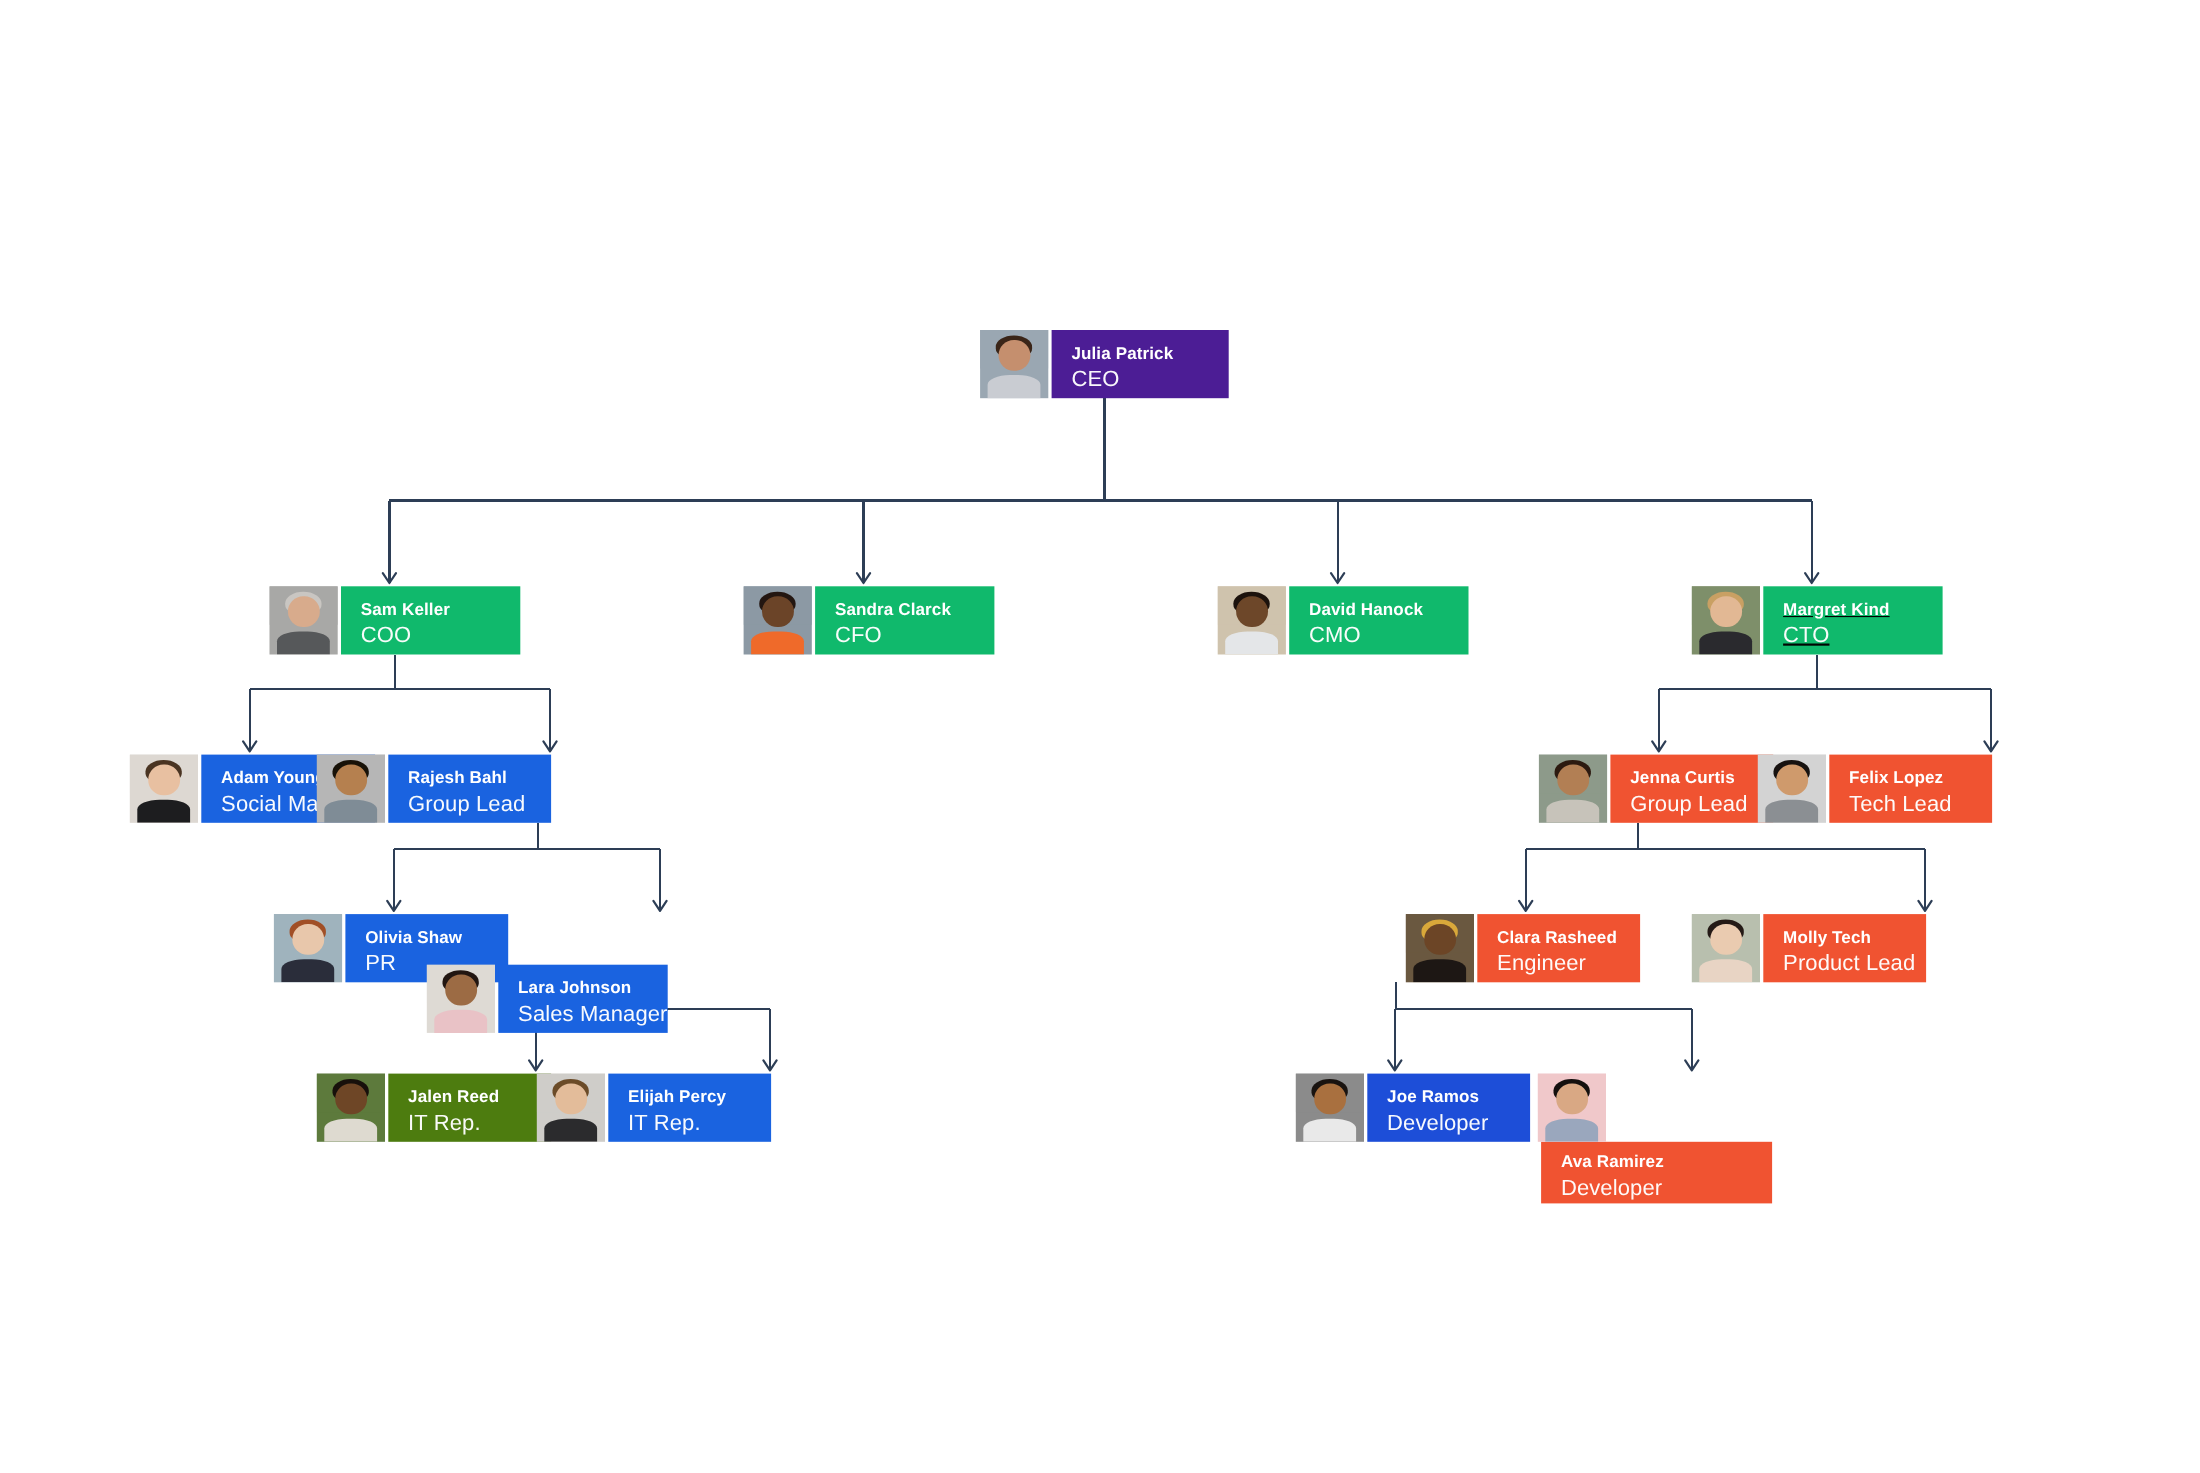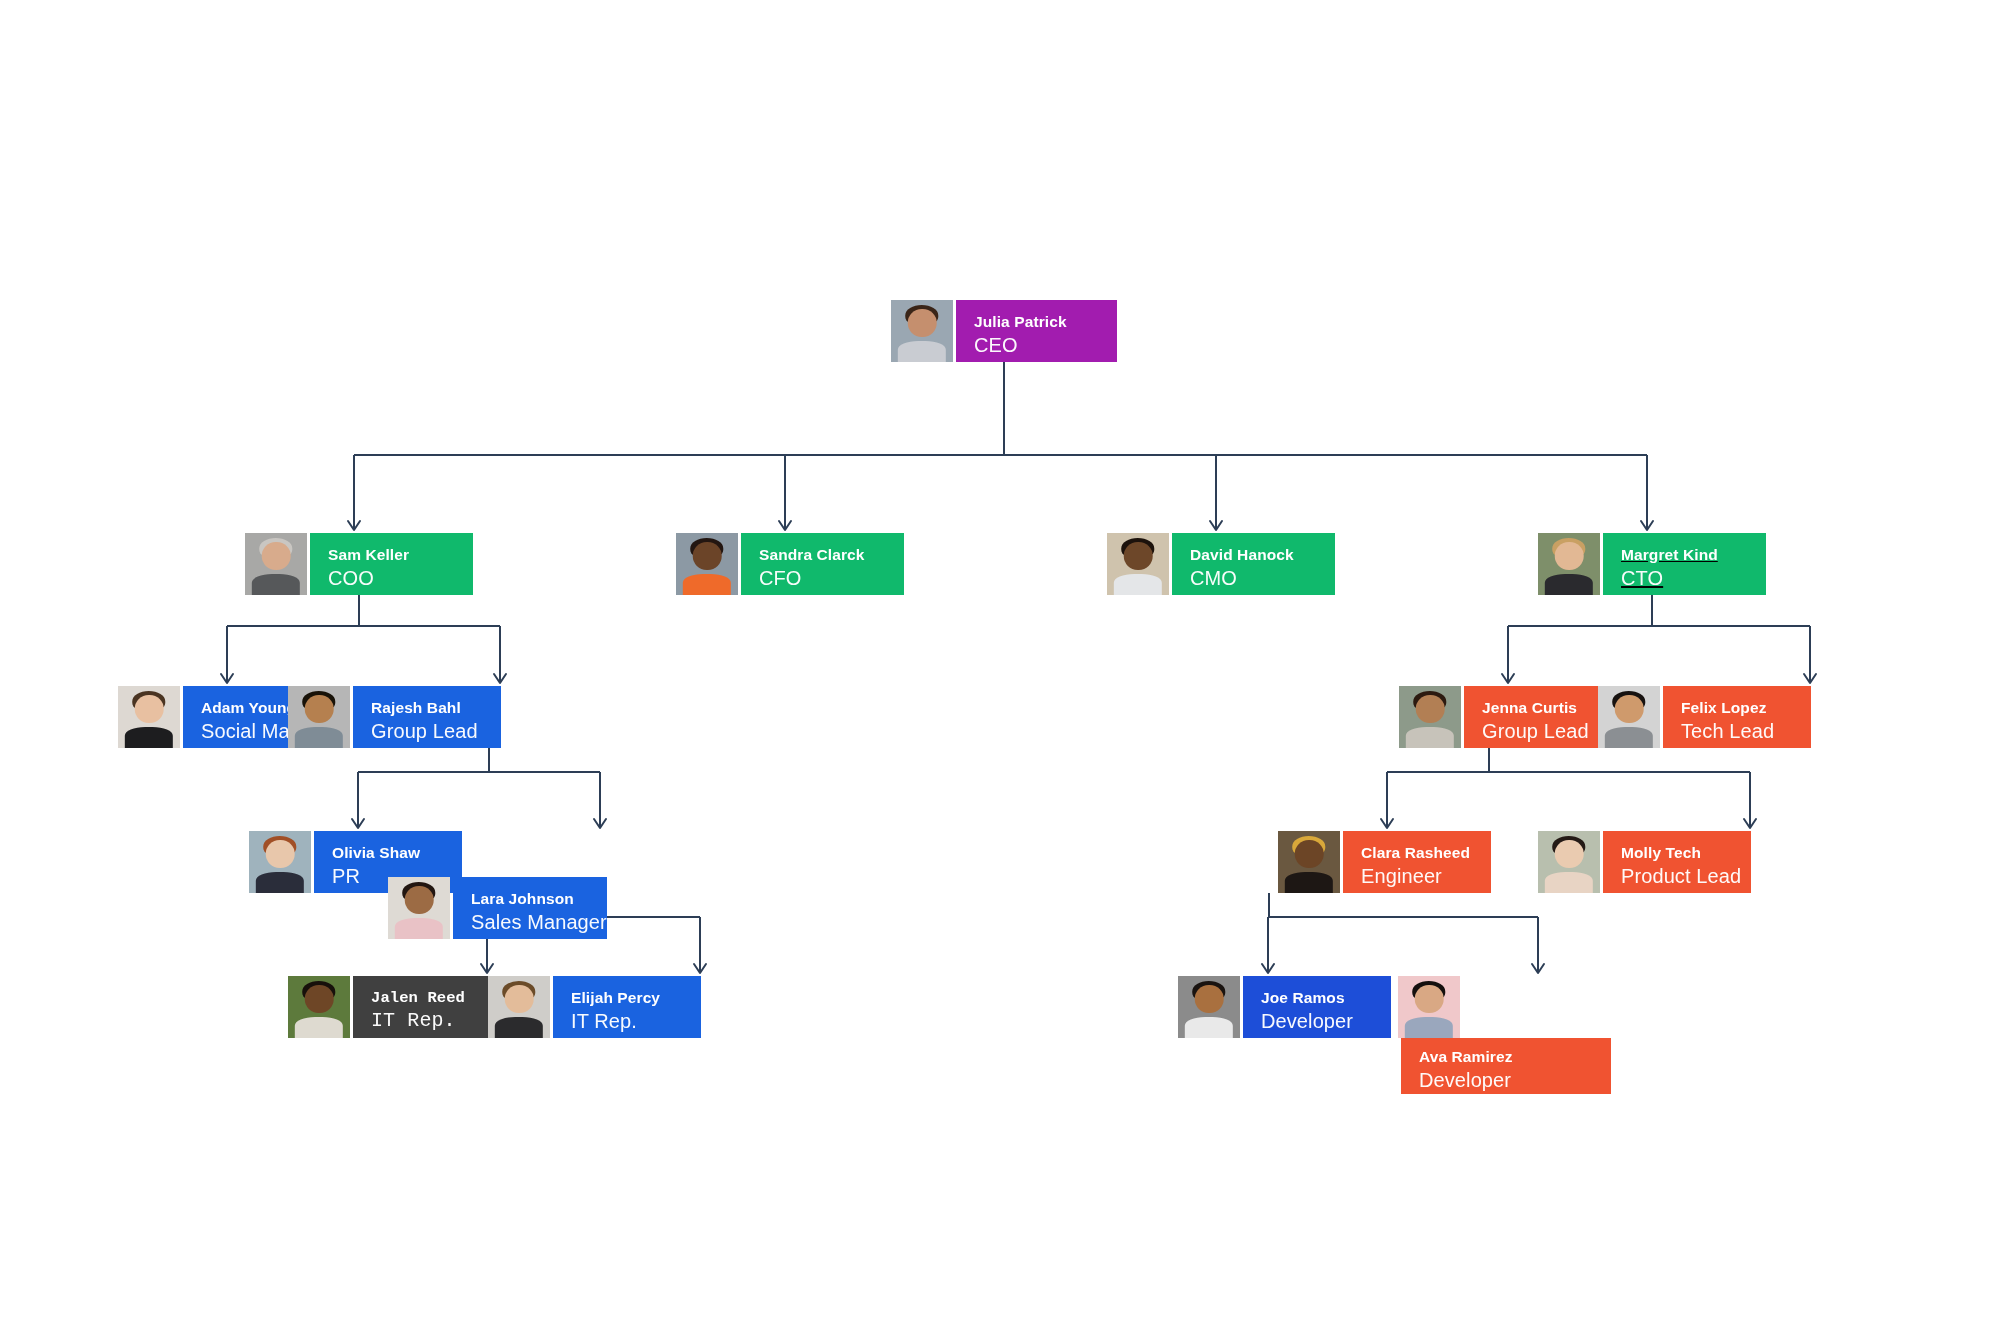--- a/index.html
+++ b/index.html
@@ -126,21 +126,21 @@
       <path d="M1532,964 L1538,973 L1544,964" fill="none" stroke="#2d3e56" stroke-width="2" stroke-linecap="round" stroke-linejoin="round"></path>
     </svg>
   <div id="nodes-layer">
       <div class="node" style="left: 891px; top: 300px; width: 226px;">
         <div class="photo" style="background: rgb(154, 167, 178);">
           <div class="ph-sky" style="background: rgb(154, 167, 178);"></div>
           <div class="ph-body" style="background: rgb(201, 204, 210);"></div>
           <div class="ph-hair" style="background: rgb(58, 37, 24);"></div>
           <div class="ph-head" style="background: rgb(197, 143, 110);"></div>
         </div>
-        <div class="box" style="background: #a21caf;">
+        <div class="box" style="background: #4c1d95;">
           <div class="nm">Julia Patrick</div>
           <div class="rl">CEO</div>
         </div>
       </div>
       <div class="node" style="left: 245px; top: 533px; width: 228px;">
         <div class="photo" style="background: rgb(168, 168, 166);">
           <div class="ph-sky" style="background: rgb(168, 168, 166);"></div>
           <div class="ph-body" style="background: rgb(86, 88, 90);"></div>
           <div class="ph-hair" style="background: rgb(201, 198, 194);"></div>
           <div class="ph-head" style="background: rgb(216, 171, 140);"></div>
@@ -234,21 +234,21 @@
           <div class="rl">Sales Manager</div>
         </div>
       </div>
       <div class="node" style="left: 288px; top: 976px; width: 213px;">
         <div class="photo" style="background: rgb(93, 122, 60);">
           <div class="ph-sky" style="background: rgb(93, 122, 60);"></div>
           <div class="ph-body" style="background: rgb(222, 218, 208);"></div>
           <div class="ph-hair" style="background: rgb(23, 16, 11);"></div>
           <div class="ph-head" style="background: rgb(110, 70, 38);"></div>
         </div>
-        <div class="box" style="background: #404040; font-family: Liberation Mono, monospace;">
+        <div class="box" style="background: #4d7c0f;">
           <div class="nm">Jalen Reed</div>
           <div class="rl">IT Rep.</div>
         </div>
       </div>
       <div class="node" style="left: 488px; top: 976px; width: 213px;">
         <div class="photo" style="background: rgb(207, 205, 201);">
           <div class="ph-sky" style="background: rgb(207, 205, 201);"></div>
           <div class="ph-body" style="background: rgb(43, 43, 45);"></div>
           <div class="ph-hair" style="background: rgb(107, 75, 40);"></div>
           <div class="ph-head" style="background: rgb(227, 188, 154);"></div>

